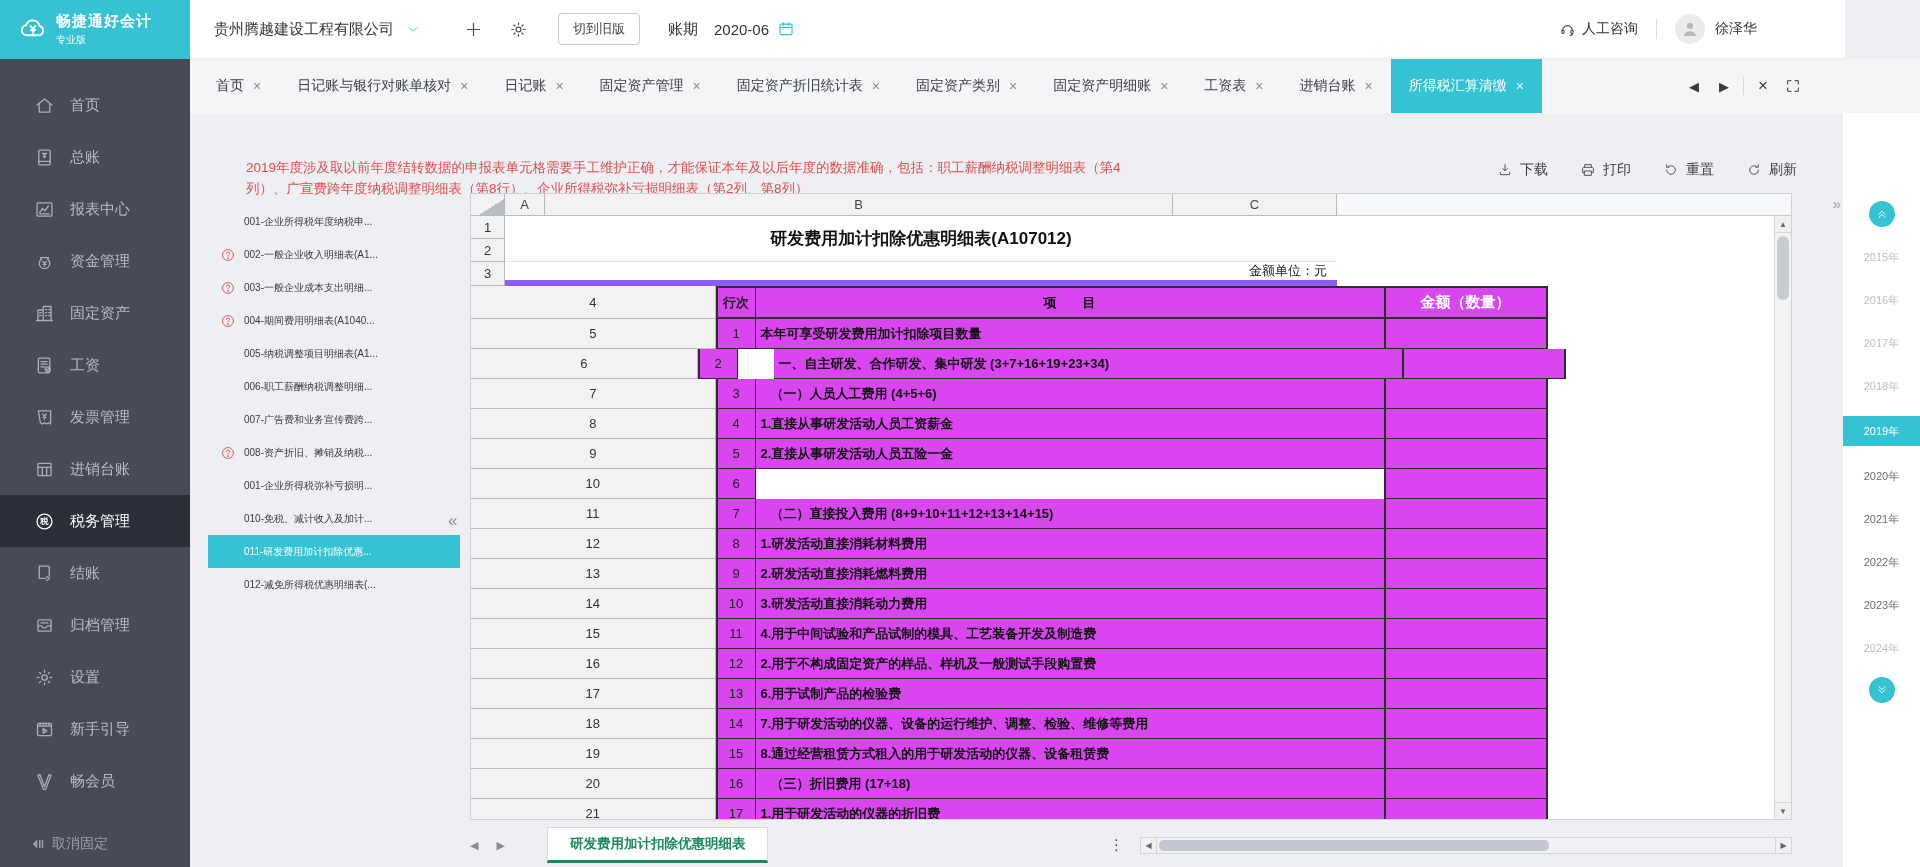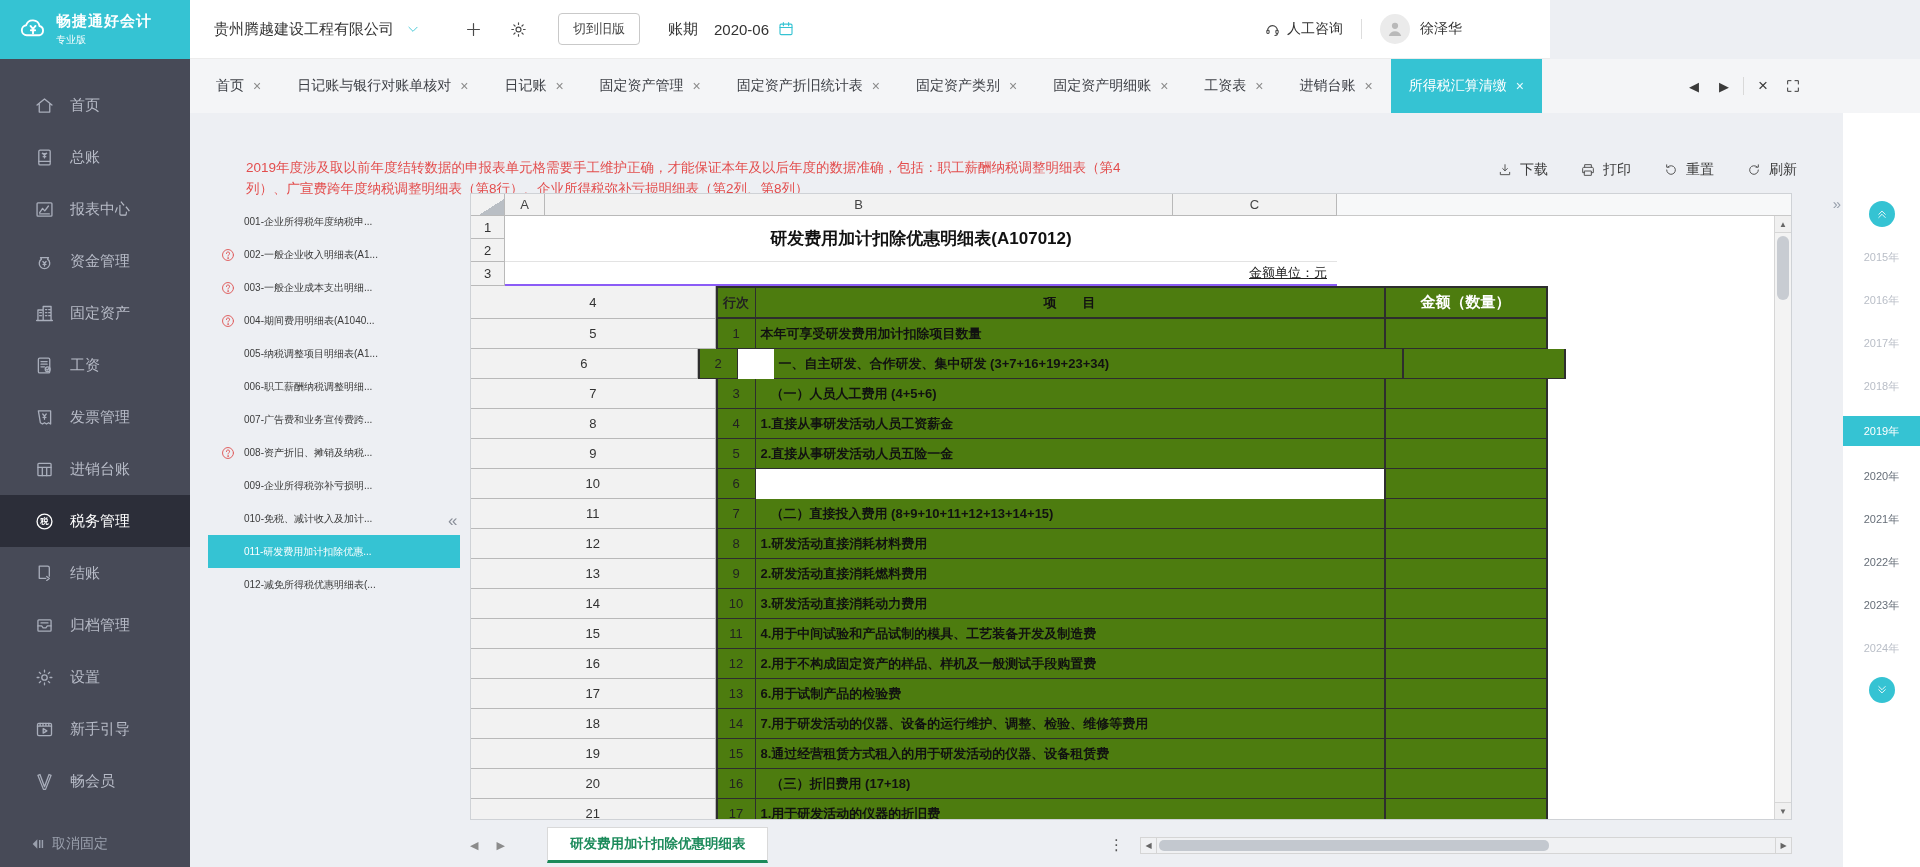--- a/index.html
+++ b/index.html
@@ -2,21 +2,21 @@
 <html><head>
 <meta charset="utf-8">
 <style>
   * { margin:0; padding:0; box-sizing:border-box; }
   html,body { width:1920px; height:867px; overflow:hidden; font-family:"Liberation Sans","DejaVu Sans",sans-serif; background:#edeff3; }
   .ic { display:inline-flex; align-items:center; justify-content:center; }
   .ic svg { width:100%; height:100%; }
   .teal { color:#35c3d3; }
 
   
-  .topbar { position:absolute; left:0; top:0; width:1550px; height:59px; background:#fff; display:flex; align-items:center; border-bottom:1px solid #ececec; z-index:5; }
+  .topbar { position:absolute; left:0; top:0; width:1845px; height:59px; background:#fff; display:flex; align-items:center; border-bottom:1px solid #ececec; z-index:5; }
   .logo { width:190px; height:59px; background:#35c3d3; color:#fff; display:flex; align-items:center; padding-left:18px; flex:0 0 190px; }
   .logo .ic { width:30px; height:30px; margin-right:8px; }
   .logo-name { font-size:15px; font-weight:bold; letter-spacing:1px; }
   .logo-edition { font-size:10px; margin-top:2px; opacity:.95; }
   .company { margin-left:24px; display:flex; align-items:center; cursor:pointer; }
   .company-name { font-size:15px; color:#333; }
   .company .ic { width:14px; height:14px; margin-left:12px; }
   .tb-ic { width:19px; height:19px; color:#4a4a4a; }
   .plus-ic { margin-left:44px; }
   .gear-ic { margin-left:26px; }
@@ -72,26 +72,26 @@
   .sheet { position:absolute; left:280px; top:80px; width:1322px; height:627px; background:#fff; overflow:hidden; border:1px solid #cfd2d6; }
   .colhead { display:flex; height:22px; }
   .corner { width:34px; background:linear-gradient(to bottom right,#f2f2f2 62%,#b9bec4 62%); border-right:1px solid #b9b9b9; border-bottom:1px solid #b9b9b9; }
   .ch { background:#f2f2f2; border-right:1px solid #b9b9b9; border-bottom:1px solid #b9b9b9; font-size:13px; color:#444; text-align:center; line-height:21px; }
   .ch-a { width:40px; } .ch-b { width:628px; } .ch-c { width:164px; }
   .ch-fill { flex:1; background:#f7f8f9; border-bottom:1px solid #c9c9c9; }
   .srow { display:flex; }
   .rnumcol { width:34px; display:flex; flex-direction:column; }
   .rnum { width:34px; background:#f2f2f2; border-right:1px solid #b9b9b9; border-bottom:1px solid #b9b9b9; font-size:13px; color:#333; text-align:center; display:flex; align-items:center; justify-content:center; flex:1; }
   .tcell { width:832px; display:flex; align-items:center; justify-content:center; font-size:17px; font-weight:bold; color:#111; border-bottom:1px solid #e3e3e3; }
-  .ucell { width:832px; display:flex; align-items:center; justify-content:flex-end; padding-right:10px; font-size:13px; color:#222; border-bottom:2px solid #8b5cf6;text-decoration:underline; }
+  .ucell { width:832px; display:flex; align-items:center; justify-content:flex-end; padding-right:10px; font-size:13px; color:#222; border-bottom:6px solid #8b5cf6; }
   .tfill { flex:1; background:#fff; }
   .hrow { height:33px; }
   .hcell { background:#29c3d7; color:#fff; font-weight:bold; font-size:15px; display:flex; align-items:center; justify-content:center; border-bottom:2px solid #2e2e2e; border-top:2px solid #2e2e2e; }
   .drow { height:30px; }
-  .dc { display:flex; align-items:center; background:#4d7c0f; }
+  .dc { display:flex; align-items:center; background:#d946ef; }
   .ca { width:40px; justify-content:center; font-size:13px; color:#222; border-left:2px solid #2e2e2e; border-right:1px solid #2e2e2e; border-bottom:1px solid #2e2e2e; }
   .cb { width:628px; font-size:13px; font-weight:bold; color:#111; border-bottom:1px solid #2e2e2e; }
   .cc { width:164px; border-left:2px solid #2e2e2e; border-right:2px solid #2e2e2e; border-bottom:1px solid #2e2e2e; }
   .hrow .ca { border-bottom:2px solid #2e2e2e; }
   .hrow .cb { border-bottom:2px solid #2e2e2e; }
   .hrow .cc { border-bottom:2px solid #2e2e2e; }
   .vscroll { position:absolute; right:0; top:22px; bottom:0; width:17px; background:#f3f3f3; border-left:1px solid #d6d6d6; }
   .vs-btn { height:17px; display:flex; align-items:center; justify-content:center; font-size:8px; color:#666; background:#f0f0f0; border-bottom:1px solid #d6d6d6; cursor:pointer; }
   .vs-btn.bottom { position:absolute; bottom:0; left:0; right:0; border-top:1px solid #d6d6d6; border-bottom:none; }
   .vs-thumb { position:absolute; top:20px; left:2px; width:12px; height:64px; background:#c8ccd2; border-radius:6px; cursor:pointer; }
@@ -472,21 +472,21 @@
         <span class="ic">
           <svg viewBox="0 0 24 24" fill="none" stroke="currentColor" stroke-width="1.5" stroke-linecap="round" stroke-linejoin="round">
             <circle cx="12" cy="12" r="8.2"></circle>
             <path d="M9.6 9.8a2.4 2.4 0 1 1 3.3 2.2c-.7.3-.9.8-.9 1.6"></path>
             <circle cx="12" cy="16.6" r="0.5" fill="currentColor"></circle>
           </svg>
         </span>
         <span class="rl-label">008-资产折旧、摊销及纳税...</span>
       </div>
       <div class="report-item">
-        <span class="rl-label">009-企业所得税弥补亏损明...</span>
+        <span class="rl-label">001-企业所得税弥补亏损明...</span>
       </div>
       <div class="report-item">
         <span class="rl-label">010-免税、减计收入及加计...</span>
       </div>
       <div class="report-item selected">
         <span class="rl-label">011-研发费用加计扣除优惠...</span>
       </div>
       <div class="report-item">
         <span class="rl-label">012-减免所得税优惠明细表(...</span>
       </div>

